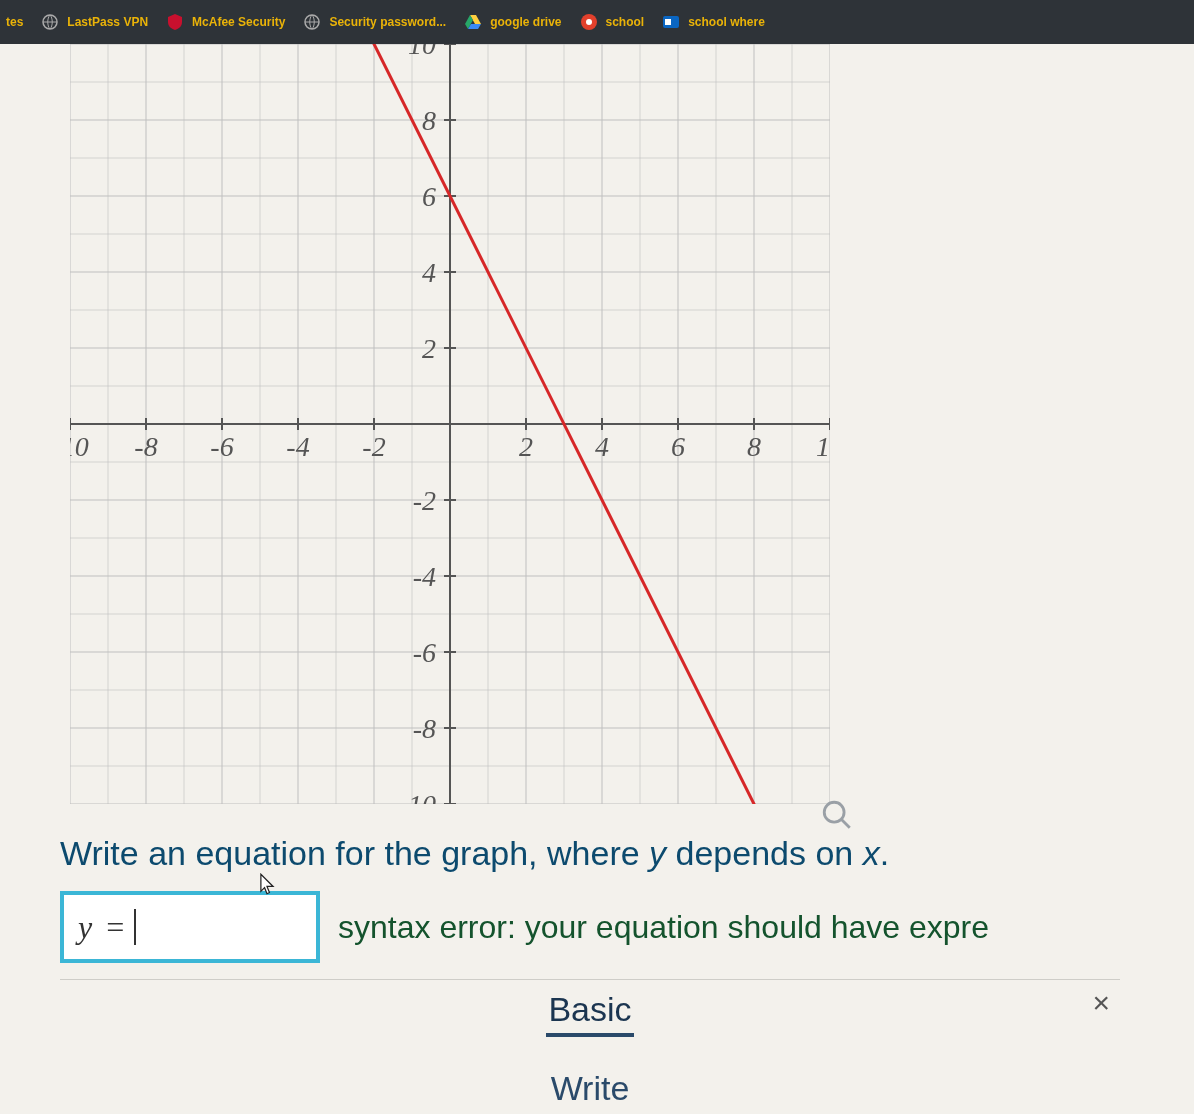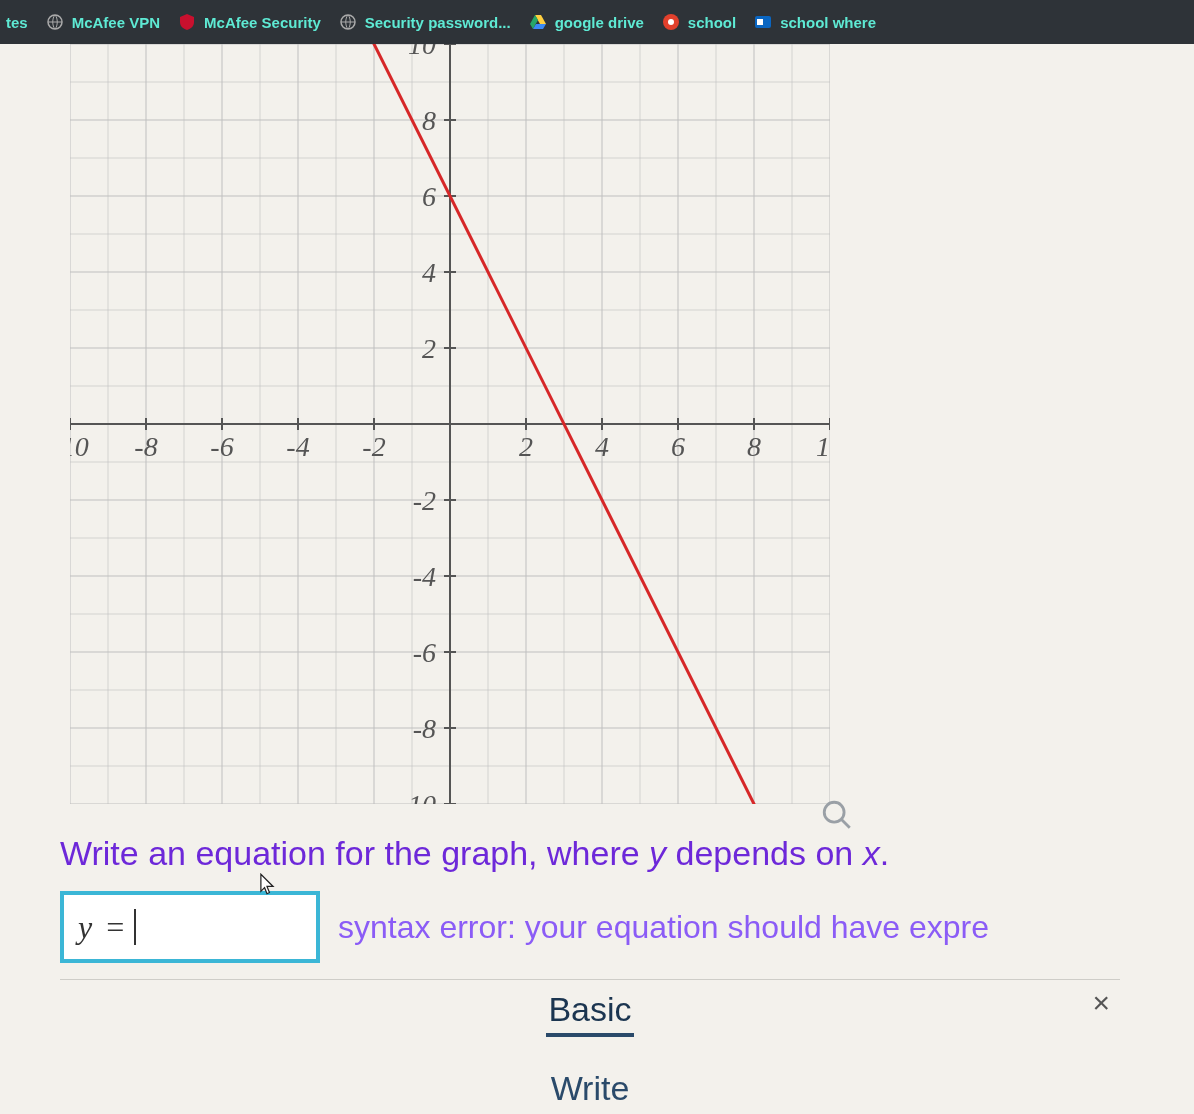--- a/index.html
+++ b/index.html
@@ -11,22 +11,22 @@
     overflow: hidden;
   }
   
   .bookmark-bar {
     height: 44px;
     background: #2e3338;
     display: flex;
     align-items: center;
     padding: 0 6px;
     gap: 18px;
-    color: #5eead4;
-    font-size: 15px;
+    color: #eab308;
+    font-size: 12px;
     font-weight: 600;
   }
   .bookmark-bar .bm {
     display: flex;
     align-items: center;
     gap: 8px;
     cursor: pointer;
     white-space: nowrap;
   }
   .bookmark-bar .bm .fav {
@@ -48,21 +48,21 @@
   }
   .graph-wrap svg { position:absolute; inset:0; }
   .tick-label {
     font-family: "Times New Roman", Georgia, serif;
     font-style: italic;
     font-size: 28px;
     fill: #555;
   }
   .prompt-text {
     font-size: 34px;
-    color: #6d28d9;
+    color: #0c4a6e;
     margin: 4px 0 18px 0;
   }
   .prompt-text .var { font-style: italic; }
   .answer-row {
     display: flex;
     align-items: center;
     gap: 18px;
   }
   .answer-input {
     border: 4px solid #3bb6d6;
@@ -86,21 +86,21 @@
     animation: blink 1s steps(1) infinite;
   }
   @keyframes blink { 50% { opacity: 0; } }
   .answer-input .mouse-cursor {
     position:absolute;
     top:-22px; right:40px;
     font-size:20px;
     color:#222;
   }
   .error-msg {
-    color: #8b5cf6;
+    color: #14532d;
     font-size: 32px;
     white-space: nowrap;
   }
   .keypad-tabs {
     margin-top: 16px;
     display:flex;
     align-items:center;
     gap: 28px;
     font-size: 34px;
     color: #2a4a6a;
@@ -139,21 +139,21 @@
   <span class="bm">
     <span>tes</span>
   </span>
   <span class="bm">
     <span class="fav">
       <svg width="18" height="18" viewBox="0 0 18 18">
           <circle cx="9" cy="9" r="7" fill="none" stroke="#aaa" stroke-width="1.5"></circle>
           <path d="M2 9h14M9 2c3 3 3 11 0 14M9 2c-3 3-3 11 0 14" stroke="#aaa" stroke-width="1" fill="none"></path>
         </svg>
     </span>
-    <span>McAfee VPN</span>
+    <span>LastPass VPN</span>
   </span>
   <span class="bm">
     <span class="fav">
       <svg width="18" height="18" viewBox="0 0 18 18">
           <path d="M9 1l7 3v5c0 5-4 7-7 8-3-1-7-3-7-8V4z" fill="#c8102e"></path>
         </svg>
     </span>
     <span>McAfee Security</span>
   </span>
   <span class="bm">

